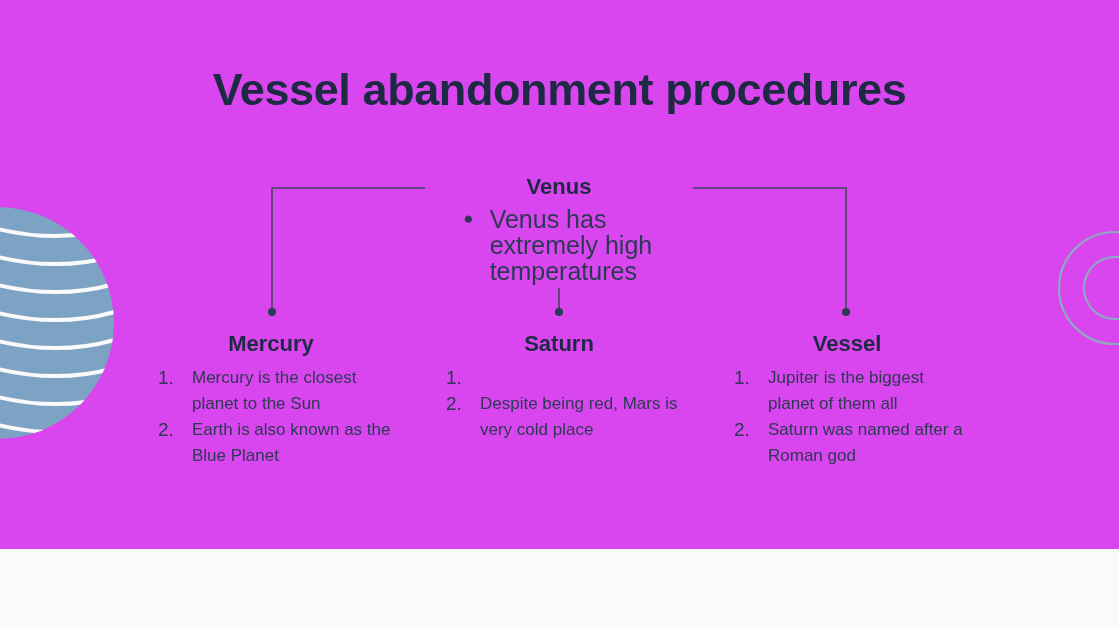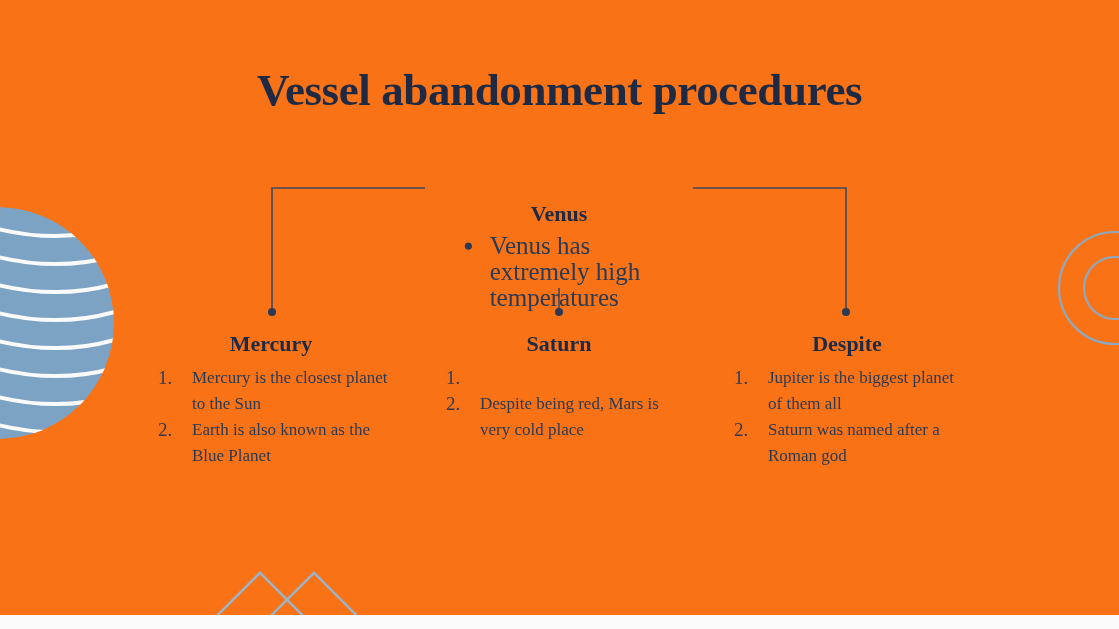--- a/index.html
+++ b/index.html
@@ -10,24 +10,23 @@
     width: 1119px;
     height: 629px;
     background: #fafafa;
     font-family: "Liberation Sans", sans-serif;
     overflow: hidden;
     position: relative;
   }
   #slide {
     position: relative;
     width: 1119px;
-    height: 615px;
-    background: #f97316;
+    height: 549px;
+    background: #d946ef;
     overflow: hidden;
-    font-family: Liberation Serif, serif;
   }
 
   
   .deco {
     position: absolute;
     pointer-events: none;
   }
   #deco-striped-circle {
     left: -118px;
     top: 207px;
@@ -77,21 +76,20 @@
     top: 172px;
     width: 220px;
     text-align: center;
   }
   #venus-block .node-heading {
     font-size: 22px;
     font-weight: bold;
     color: #1e2a44;
     line-height: 30px;
     margin-bottom: 4px;
-    margin-top: 27px;
   }
   .venus-item {
     display: flex;
     align-items: flex-start;
     justify-content: center;
   }
   .venus-bullet {
     font-size: 17px;
     color: #2b3a52;
     line-height: 26px;
@@ -237,21 +235,21 @@
         <span class="item-number">1.</span>
       </li>
       <li class="ordered-item">
         <span class="item-number">2.</span>
         <span class="item-text">Despite being red, Mars is very cold place</span>
       </li>
     </ul>
   </div>
 
   <div class="column" id="column-jupiter">
-    <div class="node-heading">Despite</div>
+    <div class="node-heading">Vessel</div>
     <ul class="ordered-list">
       <li class="ordered-item">
         <span class="item-number">1.</span>
         <span class="item-text">Jupiter is the biggest planet of them all</span>
       </li>
       <li class="ordered-item">
         <span class="item-number">2.</span>
         <span class="item-text">Saturn was named after a Roman god</span>
       </li>
     </ul>

